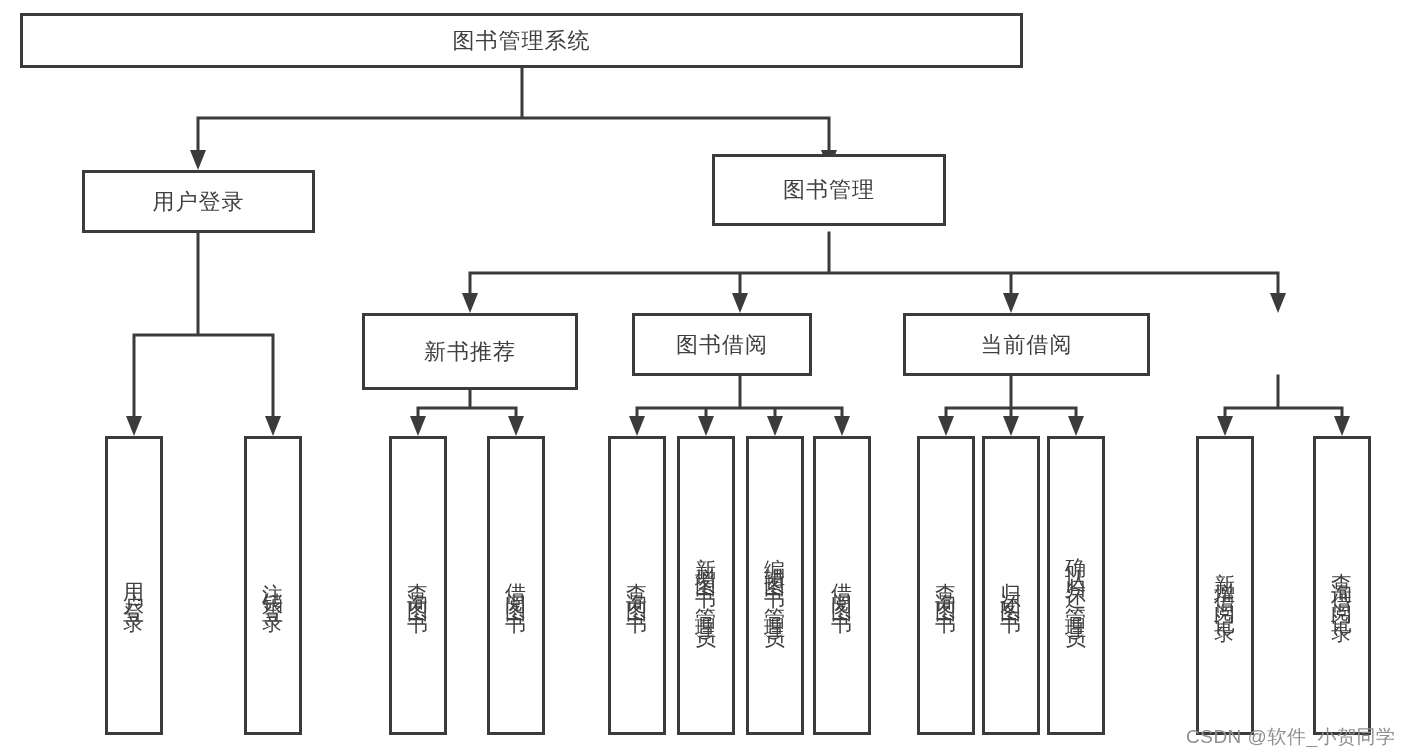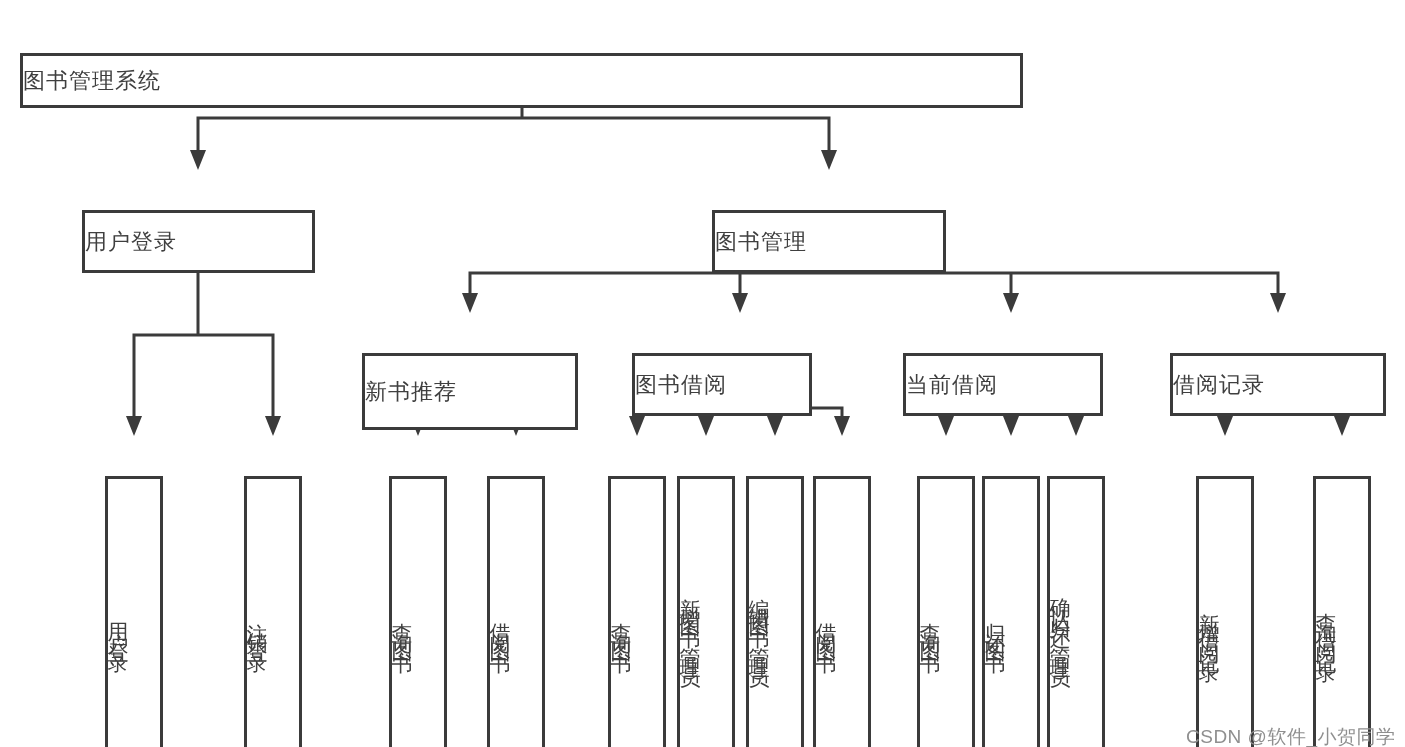--- a/index.html
+++ b/index.html
@@ -18,23 +18,22 @@
   }
   .connectors{
     position:absolute;left:0;top:0;width:1405px;height:747px;
     color:var(--line);
   }
   .node{
     position:absolute;
     box-sizing:border-box;
     background:var(--box_bg);
     border:3px solid var(--line);
-    display:flex;align-items:center;justify-content:flex-start;
+    display:flex;align-items:center;justify-content:center;
     color:var(--text);
-    margin-top:40px;
   }
   .hbox span{
     font-size:22px;
     letter-spacing:1px;
     color:var(--text);
     white-space:nowrap;
   }
   .vbox span{
     writing-mode:vertical-rl;
     text-orientation:mixed;
@@ -89,35 +88,32 @@
     </g>
   </svg>
 
   <div class="node hbox" style="left:20px;top:13px;width:1003px;height:55px">
     <span>图书管理系统</span>
   </div>
 
   <div class="node hbox" style="left:82px;top:170px;width:233px;height:63px">
     <span>用户登录</span>
   </div>
-  <div class="node hbox" style="left:712px;top:170px;width:234px;height:63px">
+  <div class="node hbox" style="left:712px;top:154px;width:234px;height:72px">
     <span>图书管理</span>
   </div>
 
   <div class="node hbox" style="left:362px;top:313px;width:216px;height:77px">
     <span>新书推荐</span>
   </div>
   <div class="node hbox" style="left:632px;top:313px;width:180px;height:63px">
     <span>图书借阅</span>
   </div>
-  <div class="node hbox" style="left:903px;top:313px;width:200px;height:63px">
+  <div class="node hbox" style="left:903px;top:313px;width:247px;height:63px">
     <span>当前借阅</span>
-  </div>
-  <div class="node hbox" style="left:1170px;top:313px;width:216px;height:63px">
-    <span>借阅记录</span>
   </div>
 
   <div class="node vbox" style="left:105px;top:436px;width:58px;height:299px">
     <span>用户登录</span>
   </div>
   <div class="node vbox" style="left:244px;top:436px;width:58px;height:299px">
     <span>注销登录</span>
   </div>
 
   <div class="node vbox" style="left:389px;top:436px;width:58px;height:299px">

